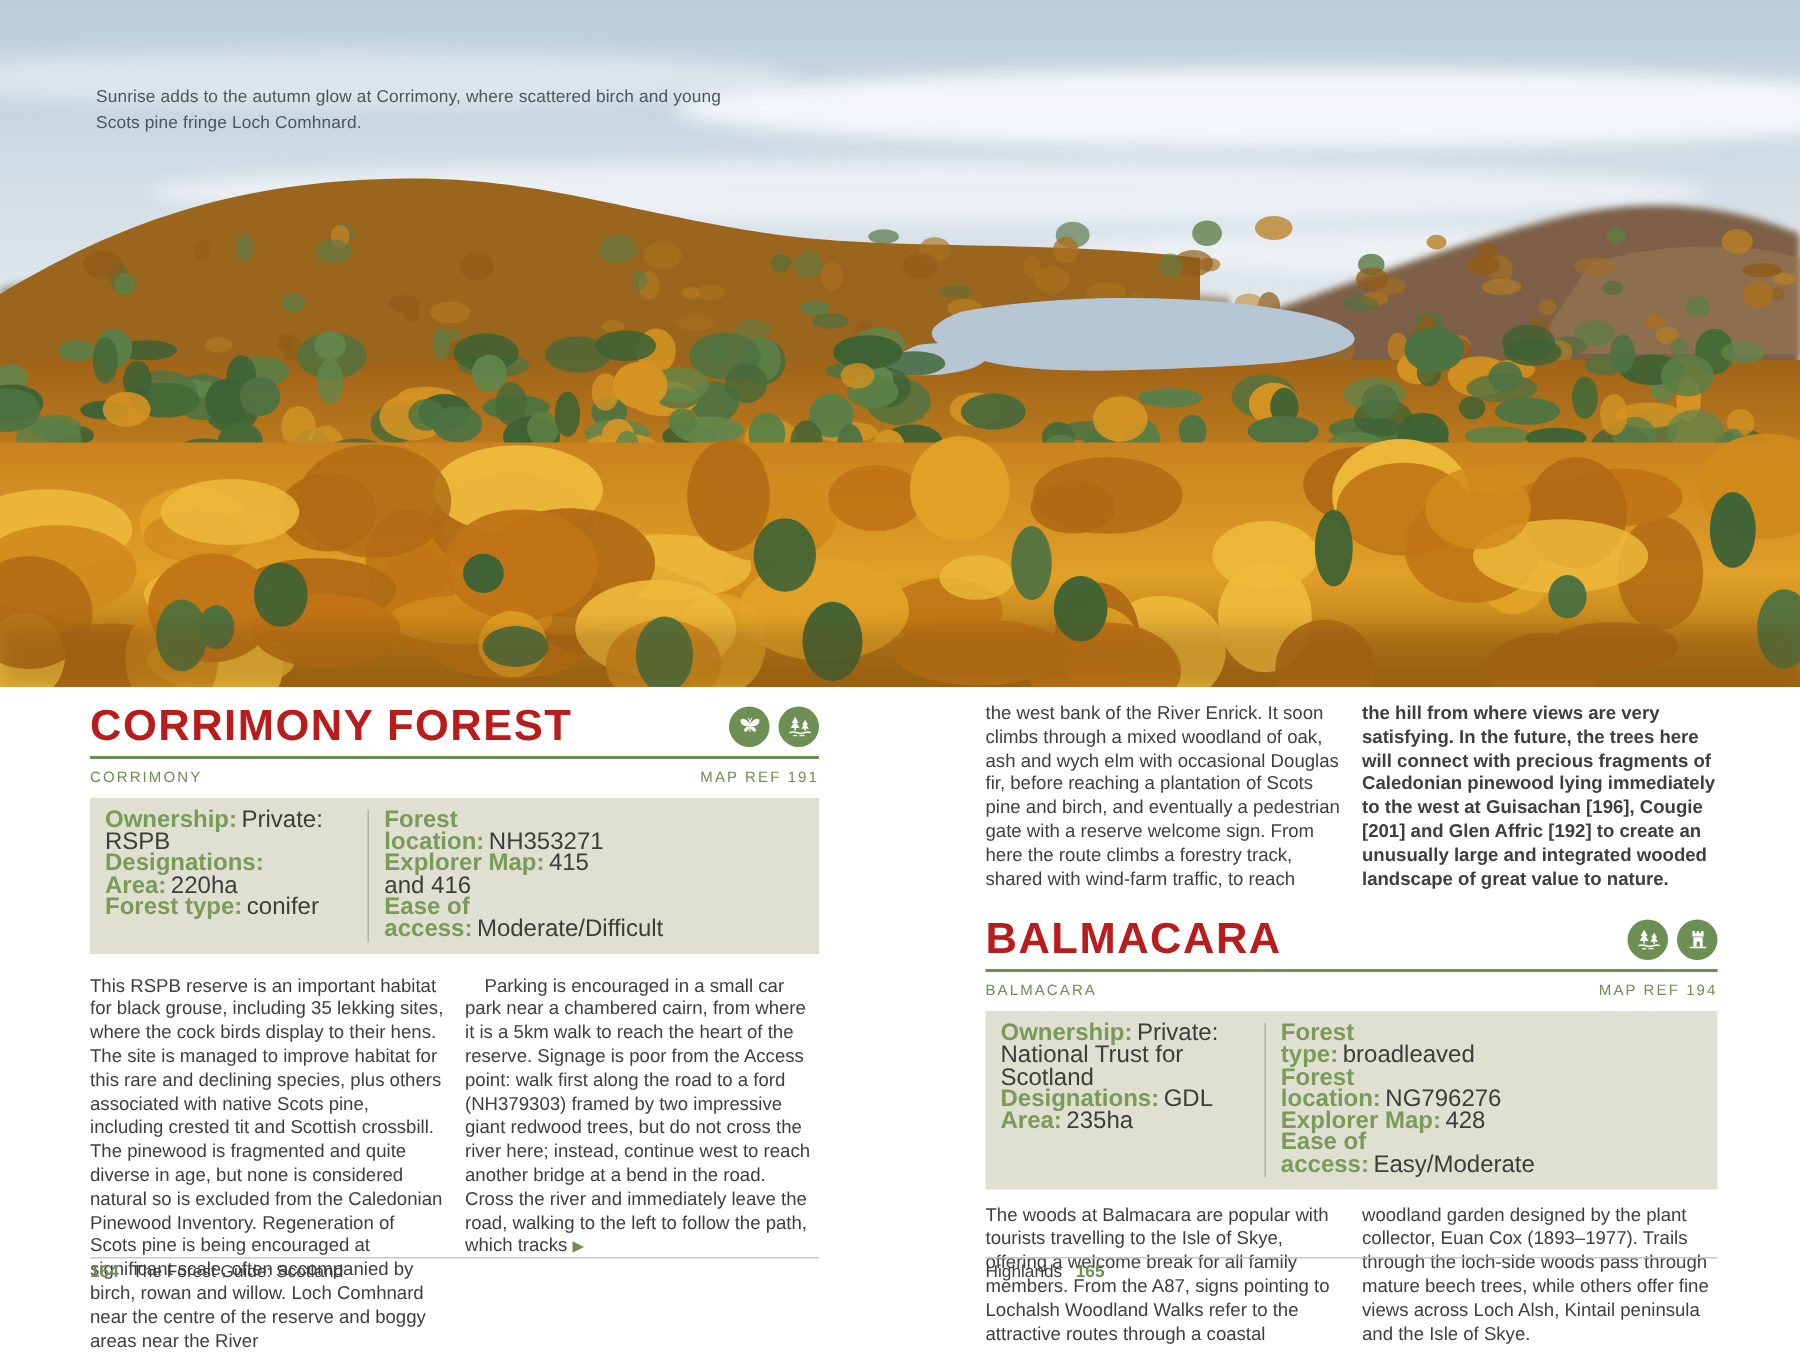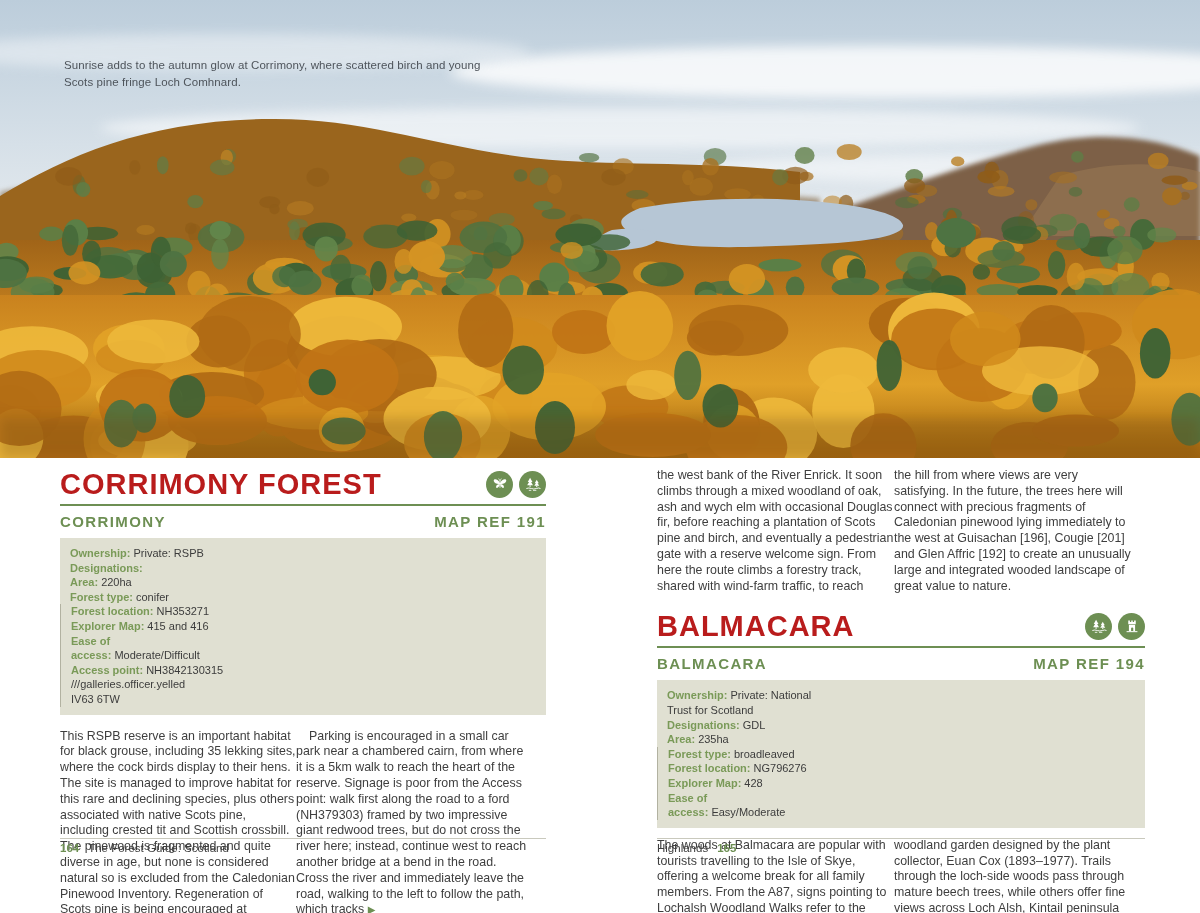--- a/index.html
+++ b/index.html
@@ -17,33 +17,33 @@
   .lpage{left:60px;width:486px;}
   .rpage{left:657px;width:488px;}
 
   .title-row{display:flex;justify-content:space-between;align-items:center;height:32px;}
   h1{margin:0;font-size:29px;font-weight:bold;letter-spacing:1px;color:#b91c1c;}
   .badges{display:flex;gap:6px;}
   .badge{width:27px;height:27px;border-radius:50%;background:#6d8f53;display:flex;
          align-items:center;justify-content:center;}
   .badge svg{width:20px;height:20px;}
   .rule{border-bottom:2px solid #6d8f53;margin-top:4px;}
-  .sub-row{display:flex;justify-content:space-between;margin-top:7px;font-size:15px;
-           font-weight:bold;letter-spacing:1.4px;color:#6d8f53;}
-
-  .info-table{display:flex;background:#e0e0d2;margin-top:8px;padding:8px 0;font-size:11px;
-              line-height:14.6px;color:#3c3c3c;flex-direction:column;}
+  .sub-row{display:flex;justify-content:space-between;margin-top:7px;font-size:10px;
+           font-weight:normal;letter-spacing:1.4px;color:#6d8f53;}
+
+  .info-table{display:flex;background:#e0e0d2;margin-top:8px;padding:8px 0;font-size:16px;
+              line-height:14.6px;color:#3c3c3c;}
   .info-col{padding:0 10px;}
   .info-col.c1{width:34%;}
   .info-col.c2{width:32%;border-left:1px solid #b2b2a1;}
   .info-col.c3{width:34%;border-left:1px solid #b2b2a1;}
   .lbl{font-weight:bold;color:#7a9a58;margin-right:3px;}
   .lbl:empty{display:none;margin:0;}
 
-  .body-cols{display:flex;gap:0;margin-top:14px;}
+  .body-cols{display:flex;gap:14px;margin-top:14px;}
   .bcol{width:236px;font-size:12.4px;line-height:15.8px;color:#3e3e3e;}
   .bcol p{margin:0;}
   .bcol p.indent{text-indent:13px;}
   .cont{color:#6d8f53;font-size:10px;letter-spacing:0;}
 
   .section2{margin-top:16px;}
 
   
   .footer{position:absolute;top:838px;border-top:1px solid #c9c9bd;padding-top:3px;
           font-size:11.5px;color:#3e3e3e;}
@@ -475,43 +475,38 @@
         <div><span class="lbl">Ownership:</span><span>Private: RSPB</span></div>
         <div><span class="lbl">Designations:</span><span></span></div>
         <div><span class="lbl">Area:</span><span>220ha</span></div>
         <div><span class="lbl">Forest type:</span><span>conifer</span></div>
       </div>
       <div class="info-col c2">
         <div><span class="lbl">Forest location:</span><span>NH353271</span></div>
         <div><span class="lbl">Explorer Map:</span><span>415 and 416</span></div>
         <div><span class="lbl">Ease of access:</span><span>Moderate/Difficult</span></div>
       </div>
-      <div class="info-col c3">
-        <div><span class="lbl">Access point:</span><span>NH3842130315</span></div>
-        <div><span>///galleries.officer.yelled</span></div>
-        <div><span>IV63 6TW</span></div>
-      </div>
     </div>
 
     <div class="body-cols">
       <div class="bcol">
         <p>This RSPB reserve is an important habitat for black grouse, including 35 lekking sites, where the cock birds display to their hens. The site is managed to improve habitat for this rare and declining species, plus others associated with native Scots pine, including crested tit and Scottish crossbill. The pinewood is fragmented and quite diverse in age, but none is considered natural so is excluded from the Caledonian Pinewood Inventory. Regeneration of Scots pine is being encouraged at significant scale, often accompanied by birch, rowan and willow. Loch Comhnard near the centre of the reserve and boggy areas near the River</p>
       </div>
       <div class="bcol">
         <p class="indent"><span>Parking is encouraged in a small car park near a chambered cairn, from where it is a 5km walk to reach the heart of the reserve. Signage is poor from the Access point: walk first along the road to a ford (NH379303) framed by two impressive giant redwood trees, but do not cross the river here; instead, continue west to reach another bridge at a bend in the road. Cross the river and immediately leave the road, walking to the left to follow the path, which tracks</span> <span class="cont">▶</span></p>
       </div>
     </div>
   </section>
 
   <section class="pageblock rpage">
     <div class="body-cols" style="margin-top:0;">
       <div class="bcol" style="width:237px;">
         <p>the west bank of the River Enrick. It soon climbs through a mixed woodland of oak, ash and wych elm with occasional Douglas fir, before reaching a plantation of Scots pine and birch, and eventually a pedestrian gate with a reserve welcome sign. From here the route climbs a forestry track, shared with wind-farm traffic, to reach</p>
       </div>
-      <div class="bcol" style="width:237px;">
+      <div class="bcol" style="width:237px;font-weight:bold;">
         <p>the hill from where views are very satisfying. In the future, the trees here will connect with precious fragments of Caledonian pinewood lying immediately to the west at Guisachan [196], Cougie [201] and Glen Affric [192] to create an unusually large and integrated wooded landscape of great value to nature.</p>
       </div>
     </div>
 
     <div class="section2">
       <div class="title-row">
         <h1>BALMACARA</h1>
         <div class="badges">
           <span class="badge">
             <svg viewBox="0 0 24 24" fill="#ffffff">

